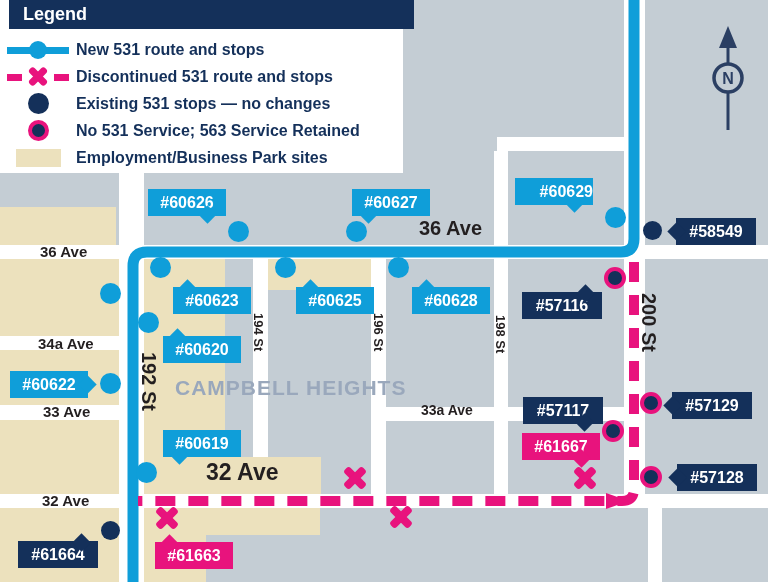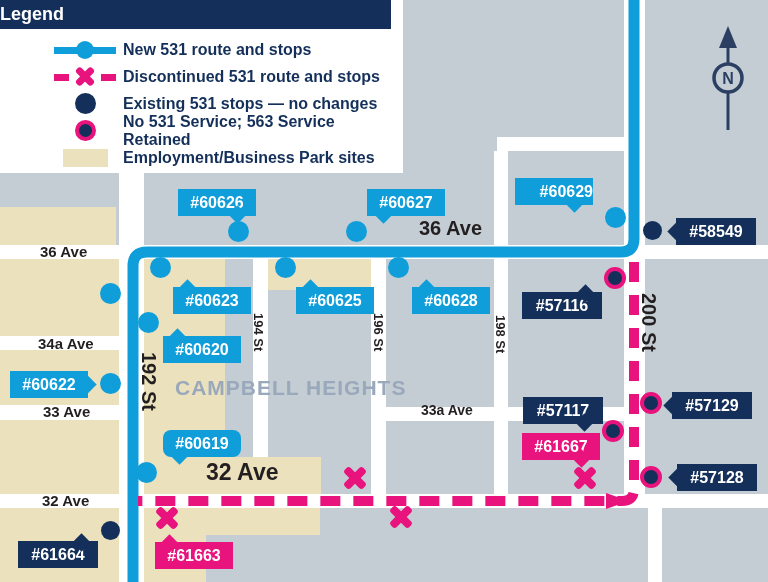--- a/index.html
+++ b/index.html
@@ -47,24 +47,24 @@
     background:var(--pink,#e8137d);
   }
   .mk-x::before{transform:rotate(45deg);}
   .mk-x::after{transform:rotate(-45deg);}
   
   .legend{
     position:absolute;left:0;top:0;width:403px;height:173px;background:#fff;
   }
   .legend-title{
     height:29px;line-height:29px;background:var(--navy,#14305a);color:#fff;
-    font-size:18px;font-weight:bold;width:391px;
+    font-size:18px;font-weight:bold;padding-left:14px;width:391px;margin-left:9px;
   }
   .legend-rows{padding-top:7px;}
-  .legend-row{display:flex;align-items:center;height:27px;margin-left:47px;}
+  .legend-row{display:flex;align-items:center;height:27px;}
   .licon{width:76px;display:flex;align-items:center;justify-content:center;flex:0 0 76px;position:relative;height:27px;}
   .legend-label{color:var(--navy,#14305a);font-size:16px;font-weight:bold;}
   .li-line{position:relative;width:62px;height:20px;}
   .li-line .bar{position:absolute;left:0;top:7px;width:62px;height:7px;background:var(--blue,#0f9ed9);}
   .li-line .dot{position:absolute;left:22px;top:1px;width:18px;height:18px;border-radius:50%;background:var(--blue,#0f9ed9);}
   .li-dash{position:relative;width:62px;height:22px;}
   .li-dash .d1,.li-dash .d2{position:absolute;top:8px;width:15px;height:7px;background:var(--pink,#e8137d);}
   .li-dash .d1{left:0;} .li-dash .d2{right:0;}
   .li-x{position:absolute;left:20px;top:0;width:22px;height:22px;}
   .li-x::before,.li-x::after{content:"";position:absolute;left:0;top:7px;width:22px;height:7px;border-radius:3px;background:var(--pink,#e8137d);}
@@ -124,38 +124,38 @@
       <div class="slabel rot" style="font-size: 13px; left: 251px; top: 313px;">194 St</div>
       <div class="slabel rot" style="font-size: 13px; left: 371px; top: 313px;">196 St</div>
       <div class="slabel rot" style="font-size: 13px; left: 493px; top: 315px;">198 St</div>
       <div class="slabel rot" style="font-size: 20px; left: 638px; top: 293px;">200 St</div>
     </div>
 
   <div class="area-label">CAMPBELL HEIGHTS</div>
 
   <div class="layer" id="stops-layer">
       <div class="mk mk-new" style="left: 227.5px; top: 220.5px;"></div>
-      <div class="tag t-new" style="left: 148px; top: 189px; margin-left: 30px;">#60626<span class="ptr ptr-br"></span></div>
+      <div class="tag t-new" style="left: 148px; top: 189px;">#60626<span class="ptr ptr-br"></span></div>
       <div class="mk mk-new" style="left: 345.5px; top: 220.5px;"></div>
-      <div class="tag t-new" style="left: 367px; top: 189px;">#60627<span class="ptr ptr-bl"></span></div>
+      <div class="tag t-new" style="left: 352px; top: 189px;">#60627<span class="ptr ptr-bl"></span></div>
       <div class="mk mk-new" style="left: 604.5px; top: 206.5px;"></div>
       <div class="tag t-new" style="left: 515px; top: 178px; text-align: right;">#60629<span class="ptr ptr-br"></span></div>
       <div class="mk mk-new" style="left: 99.5px; top: 282.5px;"></div>
       <div class="mk mk-new" style="left: 149.5px; top: 256.5px;"></div>
       <div class="tag t-new" style="left: 173px; top: 287px;">#60623<span class="ptr ptr-tl"></span></div>
       <div class="mk mk-new" style="left: 274.5px; top: 256.5px;"></div>
       <div class="tag t-new" style="left: 296px; top: 287px;">#60625<span class="ptr ptr-tl"></span></div>
       <div class="mk mk-new" style="left: 387.5px; top: 256.5px;"></div>
       <div class="tag t-new" style="left: 412px; top: 287px;">#60628<span class="ptr ptr-tl"></span></div>
       <div class="mk mk-new" style="left: 137.5px; top: 311.5px;"></div>
       <div class="tag t-new" style="left: 163px; top: 336px;">#60620<span class="ptr ptr-tl"></span></div>
       <div class="mk mk-new" style="left: 99.5px; top: 372.5px;"></div>
       <div class="tag t-new" style="left: 10px; top: 371px;">#60622<span class="ptr ptr-r"></span></div>
       <div class="mk mk-new" style="left: 135.5px; top: 461.5px;"></div>
-      <div class="tag t-new" style="left: 163px; top: 430px; border-radius: 8px;">#60619<span class="ptr ptr-bl"></span></div>
+      <div class="tag t-new" style="left: 163px; top: 430px;">#60619<span class="ptr ptr-bl"></span></div>
       <div class="mk mk-existing" style="left: 642.5px; top: 220.5px;"></div>
       <div class="tag t-existing" style="left: 676px; top: 218px;">#58549<span class="ptr ptr-l"></span></div>
       <div class="mk mk-existing" style="left: 100.5px; top: 520.5px;"></div>
       <div class="tag t-existing" style="left: 18px; top: 541px;">#61664<span class="ptr ptr-tr"></span></div>
       <div class="mk mk-no531" style="left: 604px; top: 267px;"></div>
       <div class="tag t-no531" style="left: 522px; top: 292px;">#57116<span class="ptr ptr-tr"></span></div>
       <div class="mk mk-no531" style="left: 602px; top: 420px;"></div>
       <div class="tag t-no531" style="left: 523px; top: 397px;">#57117<span class="ptr ptr-br"></span></div>
       <div class="mk mk-no531" style="left: 640px; top: 392px;"></div>
       <div class="tag t-no531" style="left: 672px; top: 392px;">#57129<span class="ptr ptr-l"></span></div>

